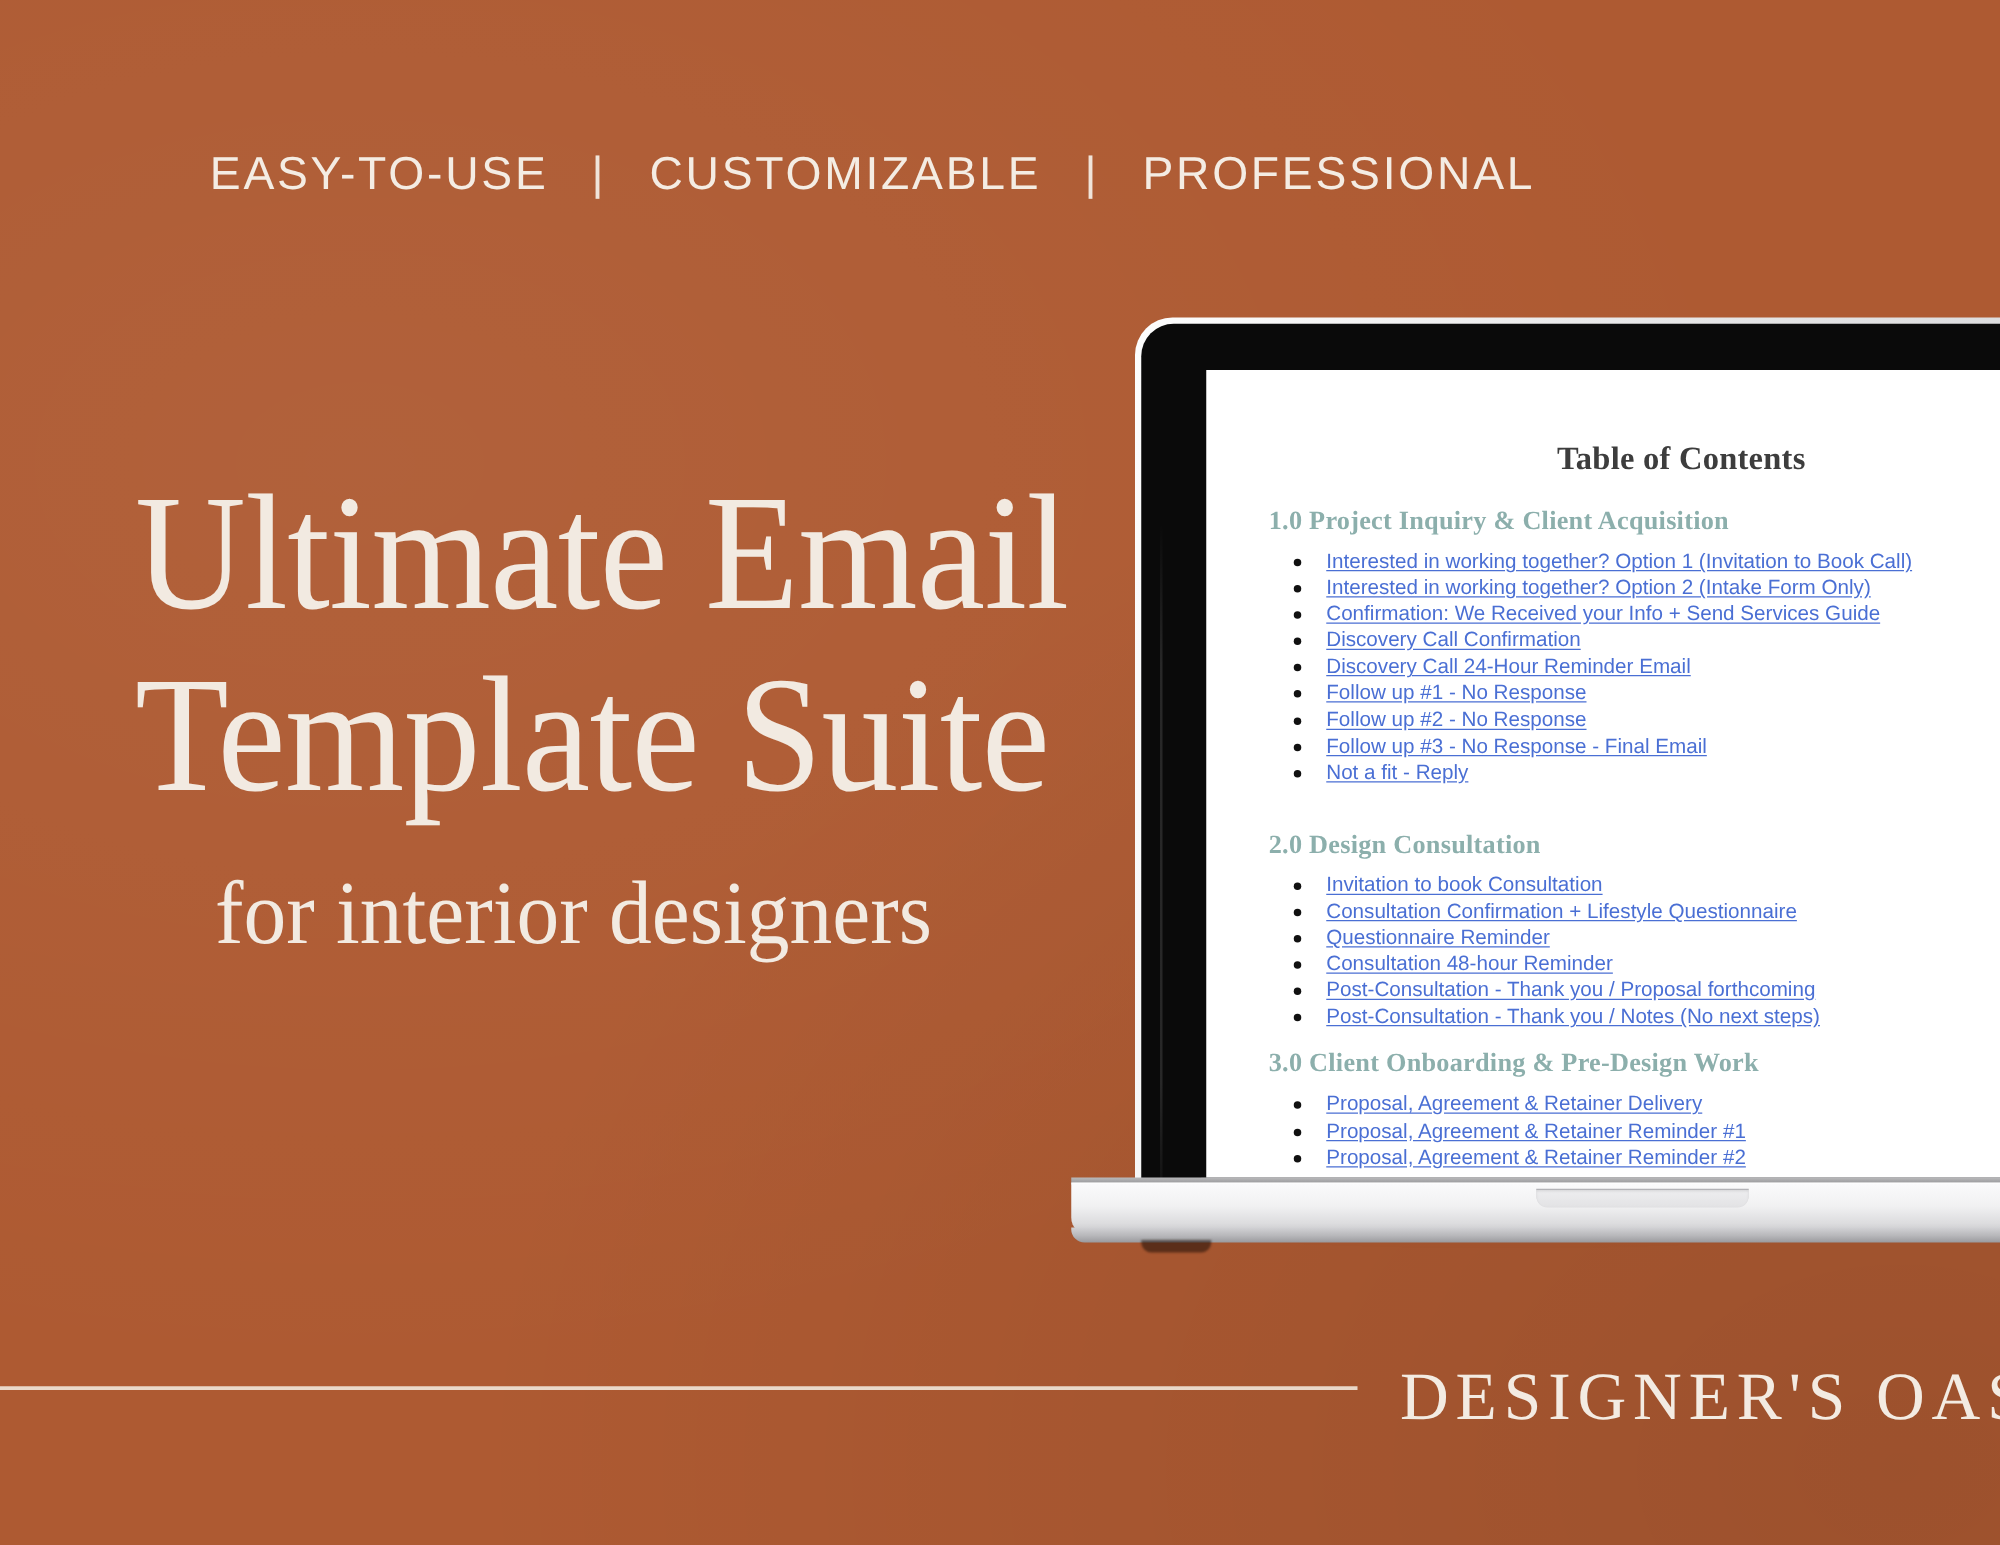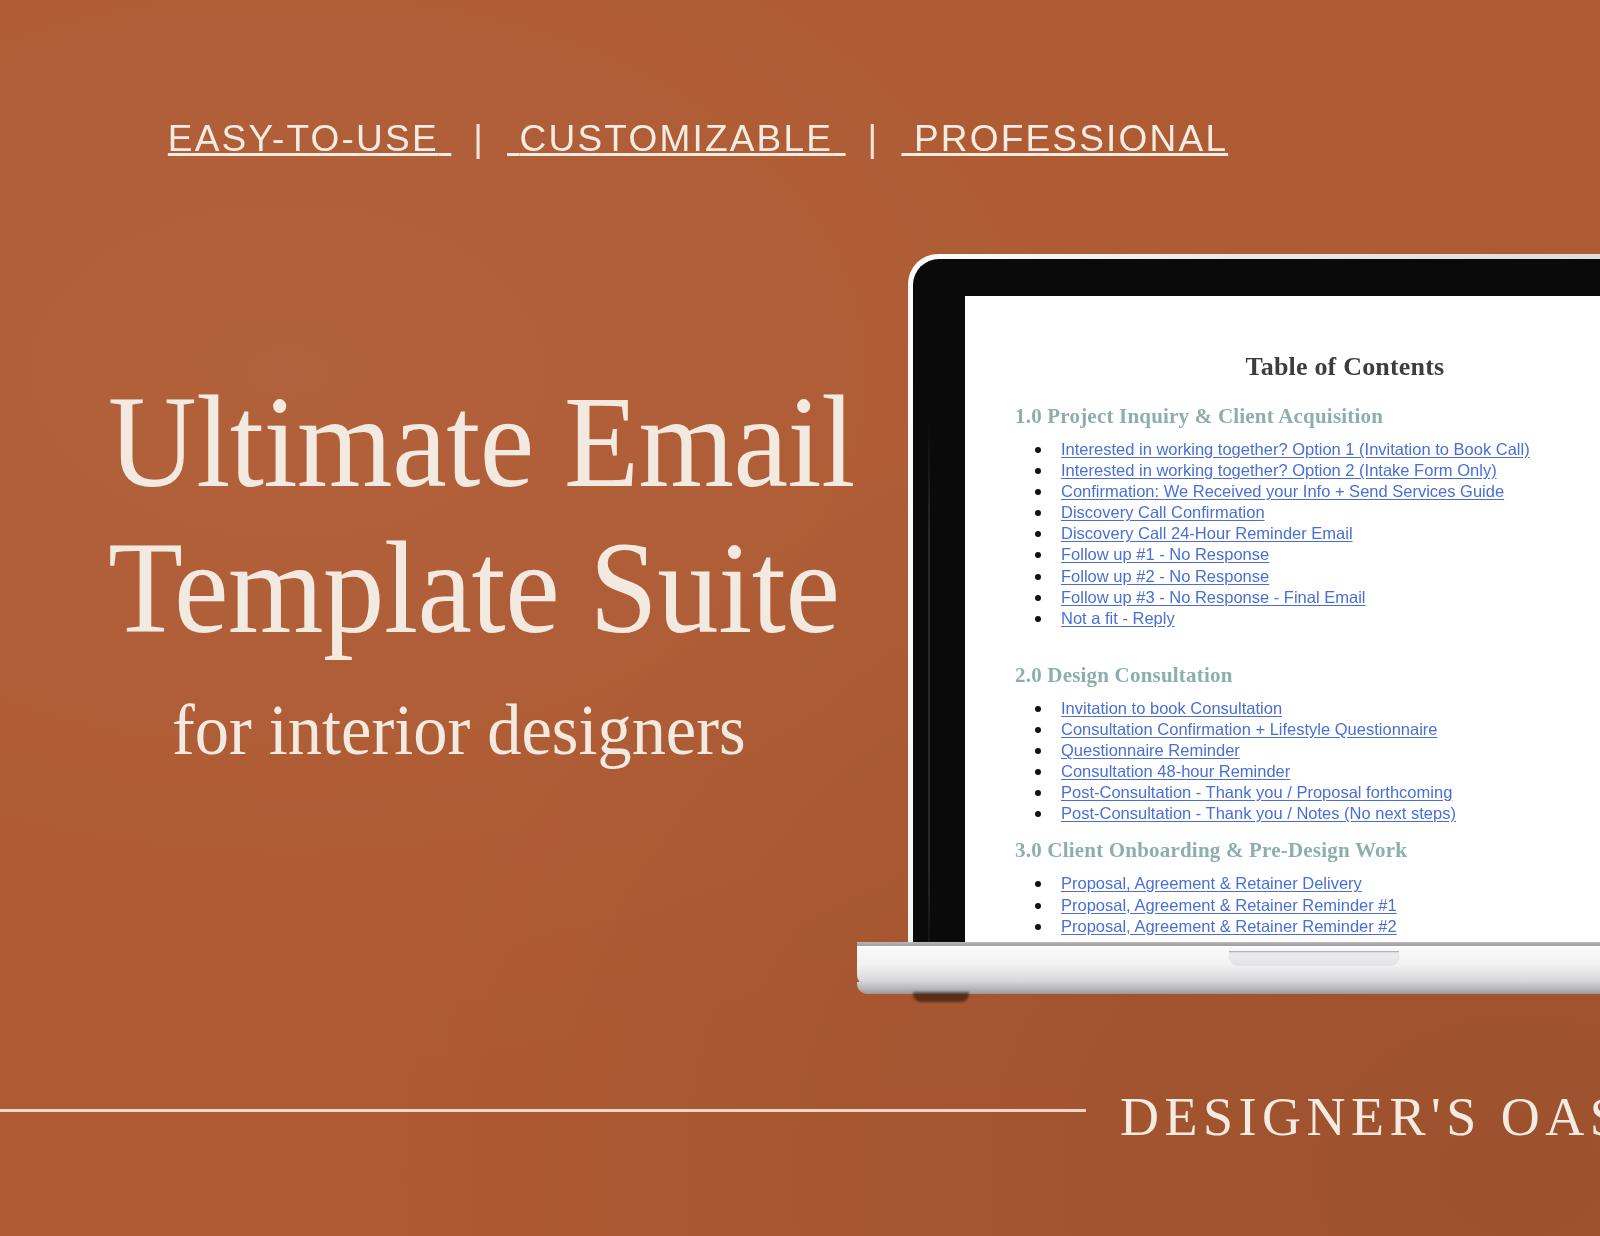--- a/index.html
+++ b/index.html
@@ -27,21 +27,20 @@
   
   #tagline{
     position:absolute;
     top:118px; left:0; width:1396px;
     text-align:center;
     color:#f4ece3;
     font-size:37px;
     letter-spacing:2.2px;
     font-weight:400;
     white-space:nowrap;
-    text-decoration:underline;
   }
   #tagline .sep{
     display:inline-block;
     padding:0 22px;
     font-weight:300;
     opacity:.95;
   }
 
   
   #headline{

